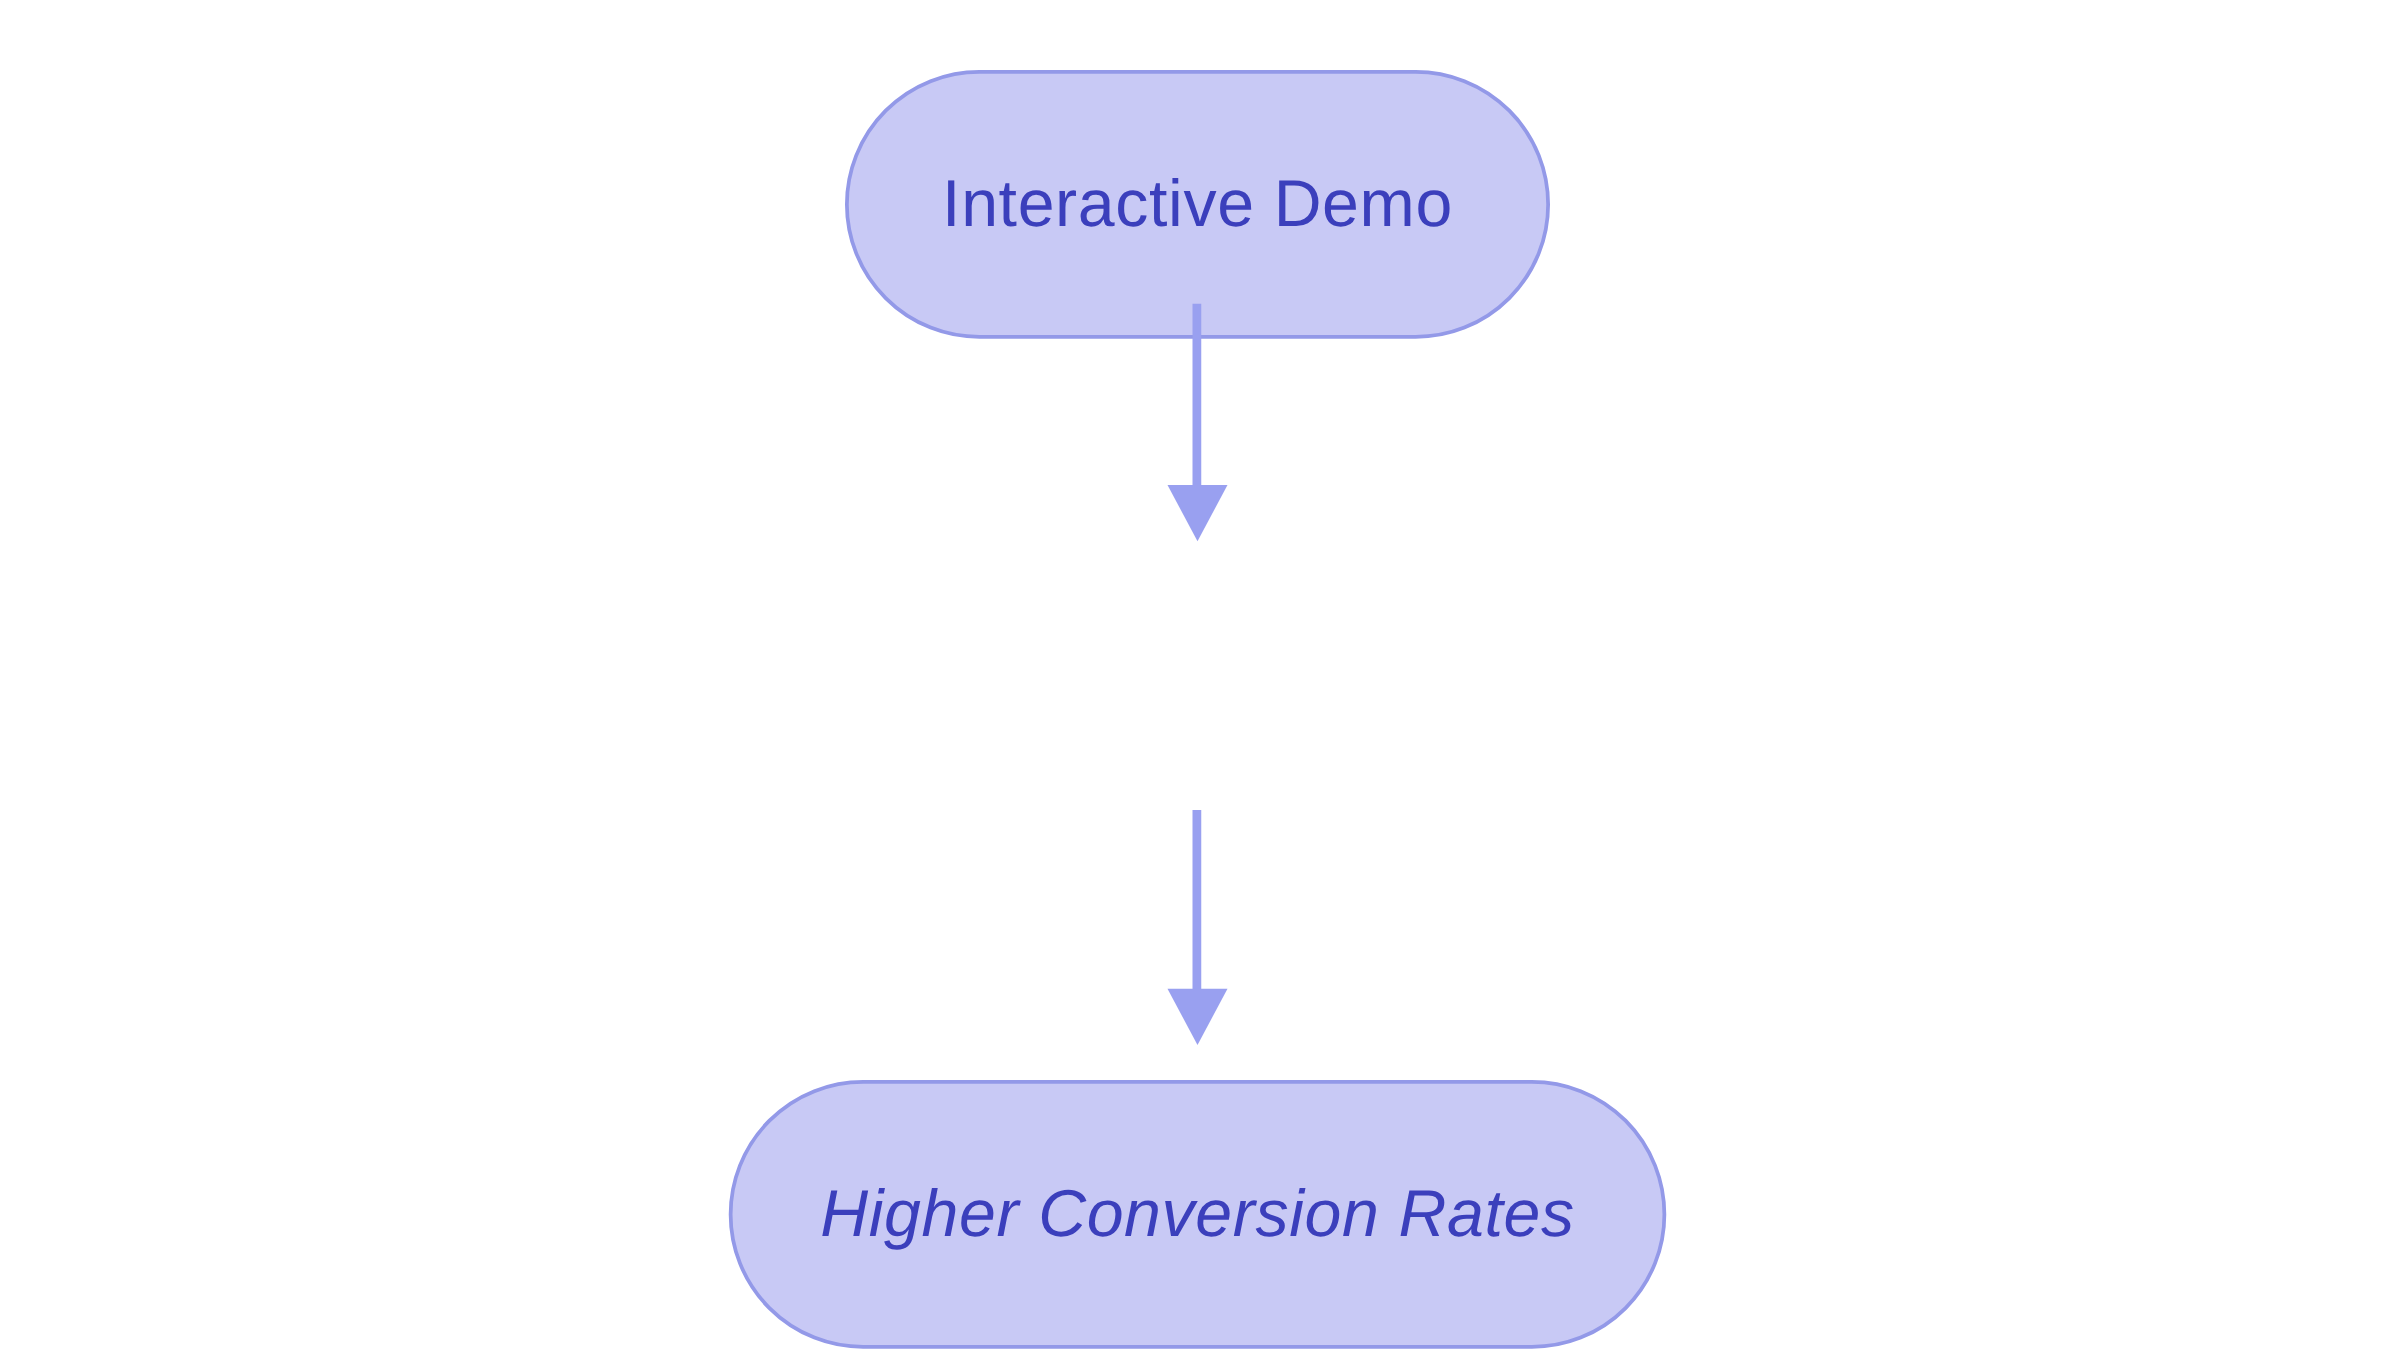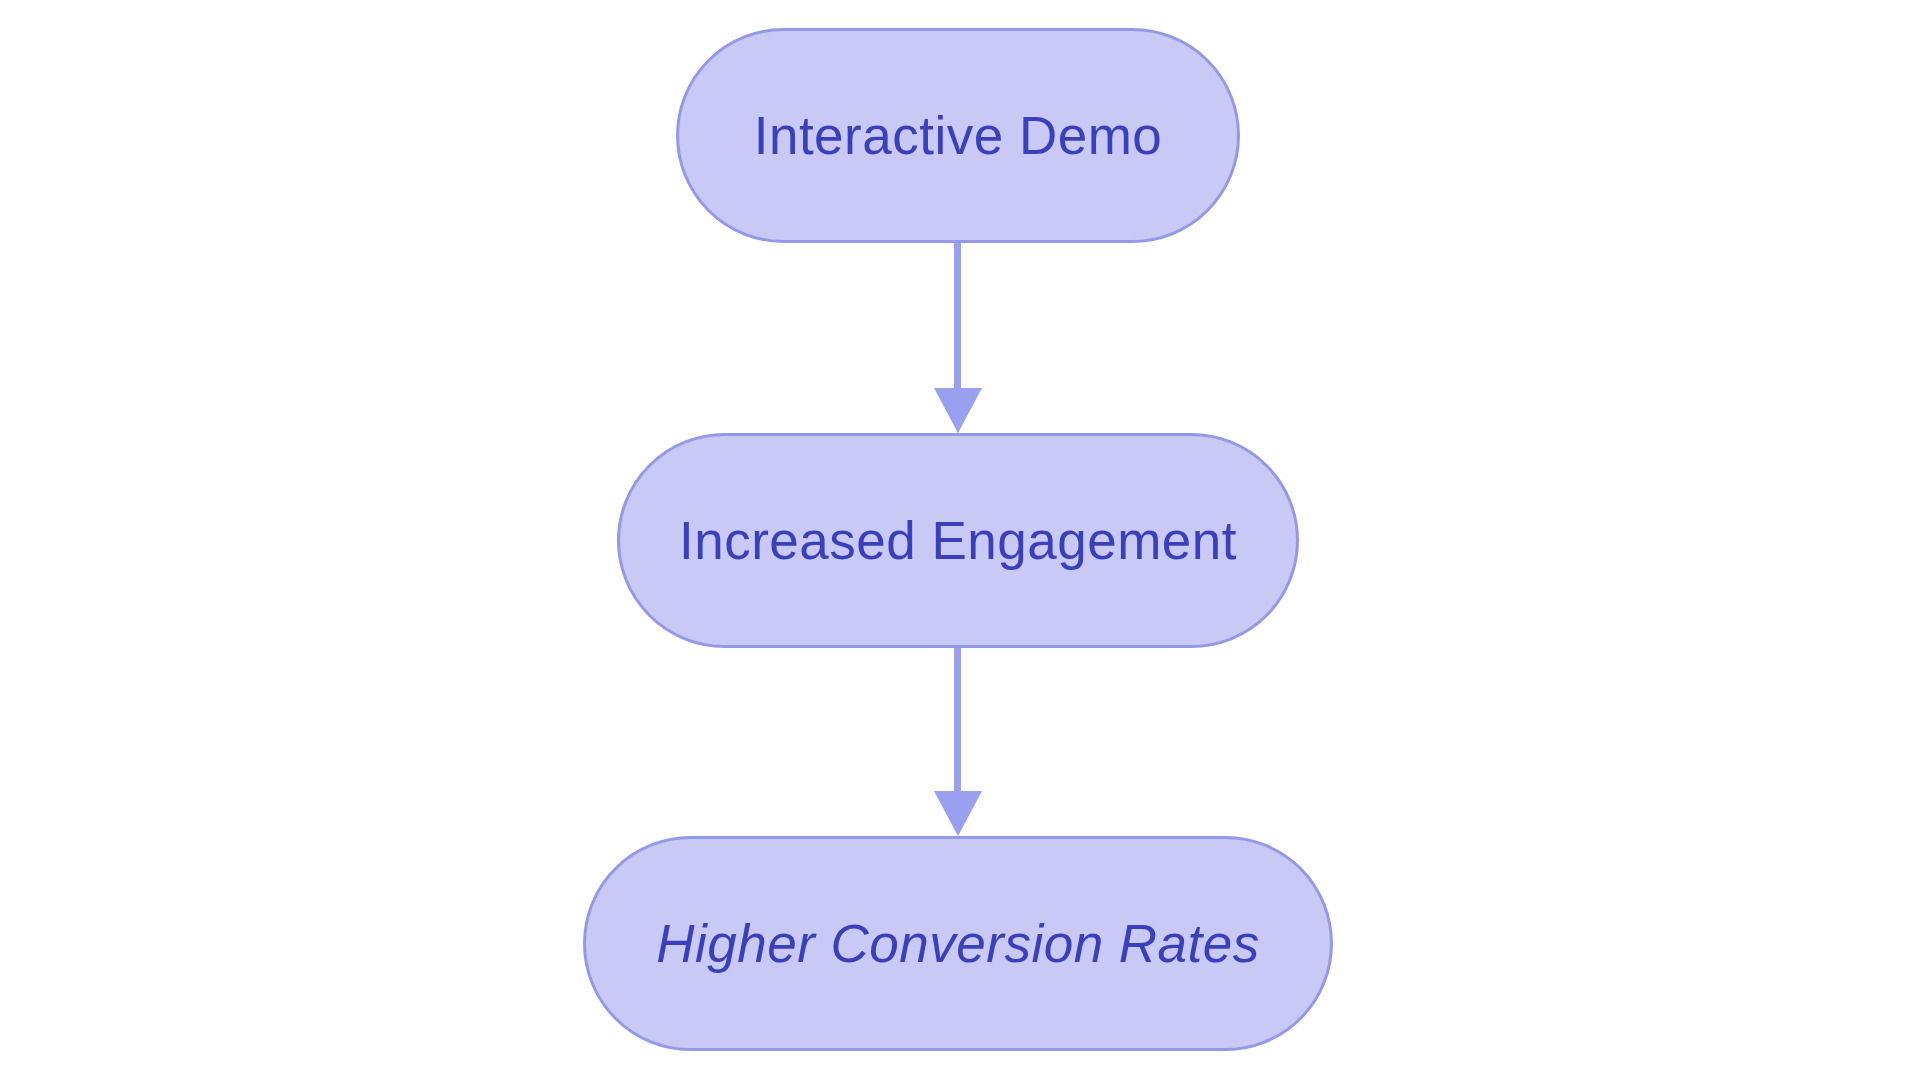--- a/index.html
+++ b/index.html
@@ -25,20 +25,21 @@
     border: 3px solid var(--node_border, #9399e8);
     border-radius: 110px;
     display: flex;
     align-items: center;
     justify-content: center;
     color: var(--node_text, #3b3fbc);
     font-size: 53px;
     font-weight: 500;
     letter-spacing: 0.5px;
     white-space: nowrap;
+    margin-top: 28px;
   }
   .node-1 { left: 676px; top: 28px;  width: 564px; height: 215px; }
   .node-2 { left: 617px; top: 433px; width: 682px; height: 215px; }
   .node-3 { left: 583px; top: 836px; width: 750px; height: 215px; font-style: italic; }
 
   .edge { position: absolute; }
   .edge .shaft {
     position: absolute;
     width: 7px;
     left: 954px;
@@ -65,23 +66,20 @@
 
   <div class="node node-1">
     <span>Interactive Demo</span>
   </div>
 
   <div class="edge edge-1">
     <div class="shaft"></div>
     <div class="head"></div>
   </div>
 
-  <div class="node node-2">
-    <span>Increased Engagement</span>
-  </div>
 
   <div class="edge edge-2">
     <div class="shaft"></div>
     <div class="head"></div>
   </div>
 
   <div class="node node-3">
     <span>Higher Conversion Rates</span>
   </div>
 

